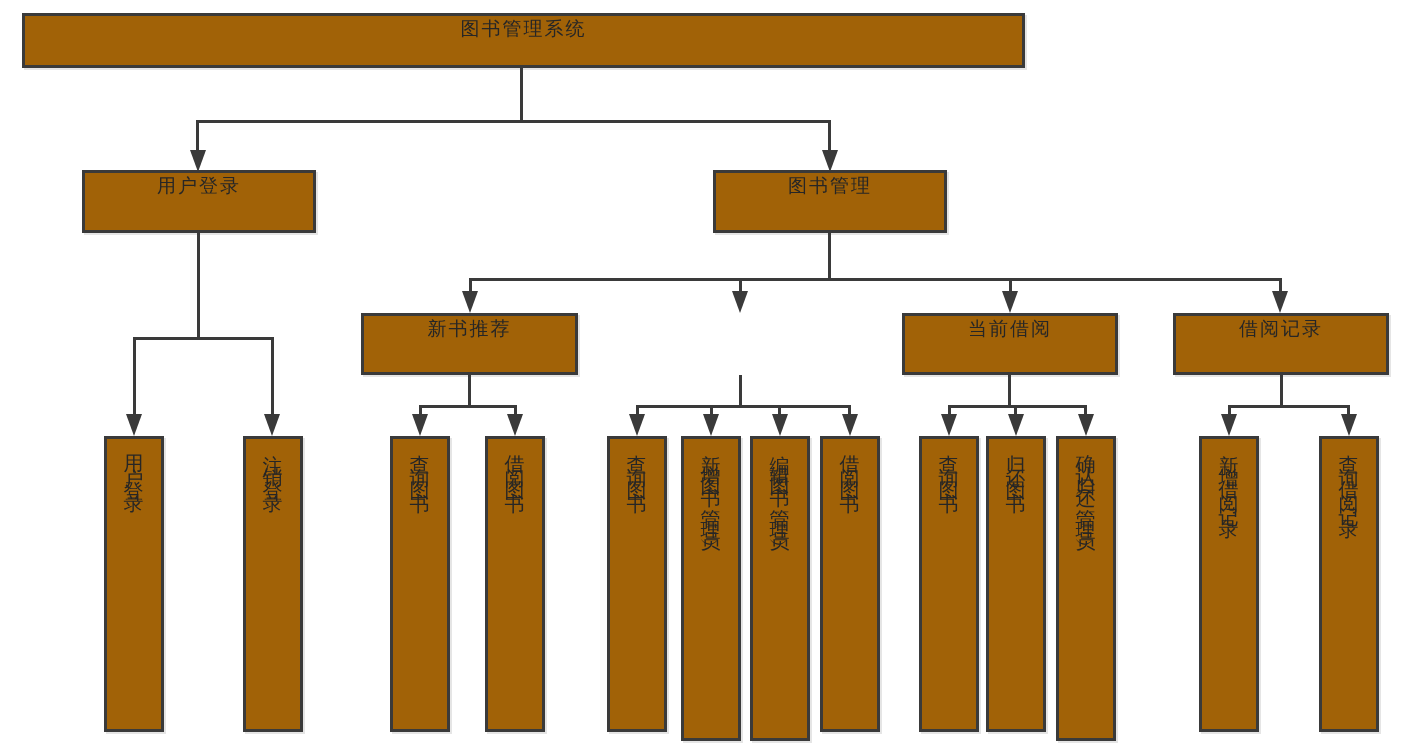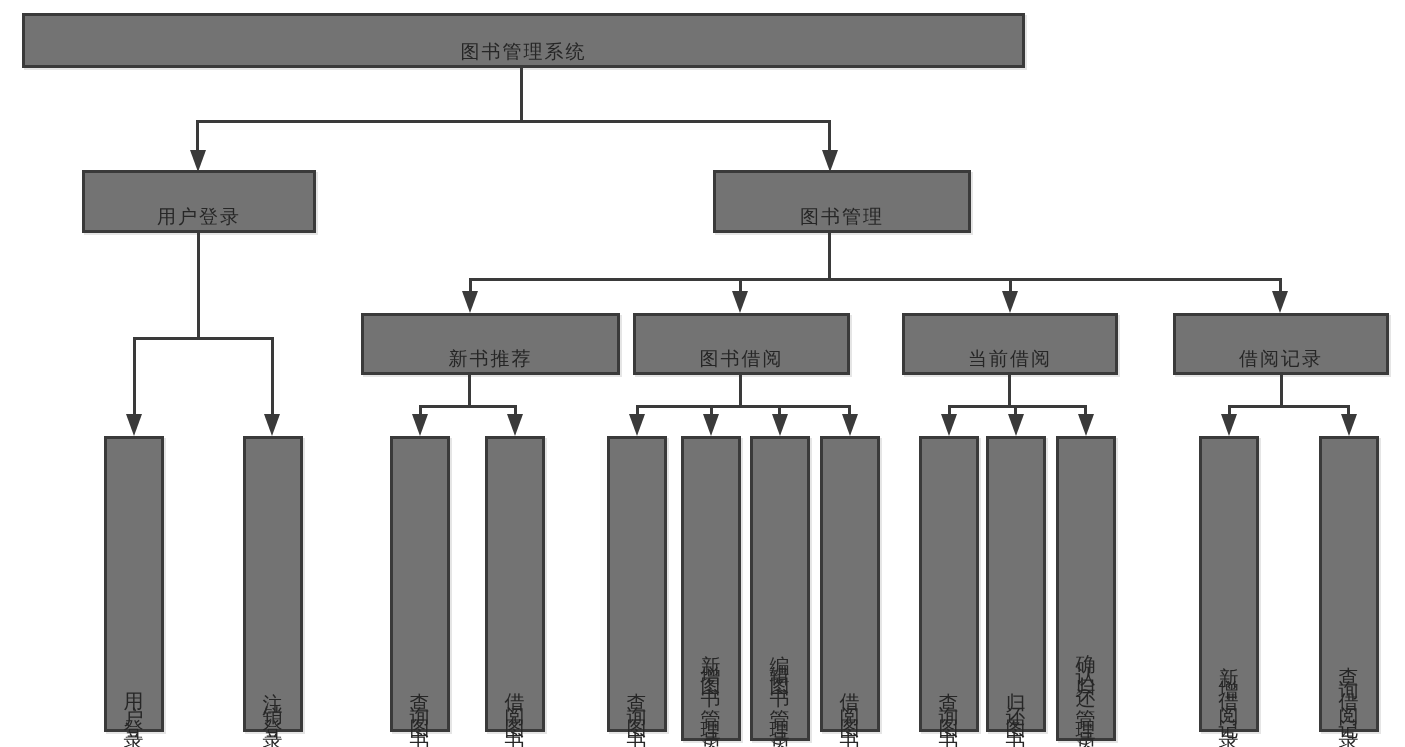--- a/index.html
+++ b/index.html
@@ -1,22 +1,22 @@
 <!DOCTYPE html>
 <html><head>
 <meta charset="utf-8">
 <style>
   html,body{margin:0;padding:0;background:#ffffff;}
   .canvas{
     position:relative;width:1405px;height:747px;background:#ffffff;overflow:hidden;
     font-family:"DejaVu Sans","Liberation Sans",sans-serif;color:#2b2b2b;
   }
   .box{
-    position:absolute;box-sizing:border-box;background:#737373;
-    border:3px solid #3a3a3a;display:flex;align-items:flex-end;justify-content:center;
+    position:absolute;box-sizing:border-box;background:#a16207;
+    border:3px solid #3a3a3a;display:flex;align-items:flex-start;justify-content:center;
     box-shadow:2px 2px 0 rgba(0,0,0,0.10);
   }
   .hlabel{font-size:19px;letter-spacing:2px;white-space:nowrap;color:#262626;}
   .vtext{
     writing-mode:vertical-rl;text-orientation:mixed;
     font-size:20px;letter-spacing:13px;line-height:1;color:#262626;white-space:nowrap;
   }
   .vline,.hline{position:absolute;background:#3a3a3a;}
   .vline{width:3px;}
   .hline{height:3px;}
@@ -42,21 +42,21 @@
   <div class="vline" style="left:520px;top:68px;height:52px"></div>
   <div class="hline" style="left:197px;top:120px;width:634px"></div>
   <div class="vline" style="left:196px;top:120px;height:32px"></div>
   <div class="arrow" style="left:190px;top:150px"></div>
   <div class="vline" style="left:828px;top:120px;height:32px"></div>
   <div class="arrow" style="left:822px;top:150px"></div>
 
   <div class="box" style="left:82px;top:170px;width:234px;height:63px">
     <span class="hlabel">用户登录</span>
   </div>
-  <div class="box" style="left:713px;top:170px;width:258px;height:63px">
+  <div class="box" style="left:713px;top:170px;width:234px;height:63px">
     <span class="hlabel">图书管理</span>
   </div>
 
   <div class="vline" style="left:197px;top:233px;height:104px"></div>
   <div class="hline" style="left:133px;top:337px;width:141px"></div>
   <div class="vline" style="left:133px;top:337px;height:78px"></div>
   <div class="arrow" style="left:126px;top:414px"></div>
   <div class="vline" style="left:271px;top:337px;height:78px"></div>
   <div class="arrow" style="left:264px;top:414px"></div>
 
@@ -64,25 +64,22 @@
   <div class="hline" style="left:469px;top:278px;width:813px"></div>
   <div class="vline" style="left:469px;top:278px;height:14px"></div>
   <div class="arrow" style="left:462px;top:291px"></div>
   <div class="vline" style="left:739px;top:278px;height:14px"></div>
   <div class="arrow" style="left:732px;top:291px"></div>
   <div class="vline" style="left:1009px;top:278px;height:14px"></div>
   <div class="arrow" style="left:1002px;top:291px"></div>
   <div class="vline" style="left:1279px;top:278px;height:14px"></div>
   <div class="arrow" style="left:1272px;top:291px"></div>
 
-  <div class="box" style="left:361px;top:313px;width:259px;height:62px">
+  <div class="box" style="left:361px;top:313px;width:217px;height:62px">
     <span class="hlabel">新书推荐</span>
-  </div>
-  <div class="box" style="left:633px;top:313px;width:217px;height:62px">
-    <span class="hlabel">图书借阅</span>
   </div>
   <div class="box" style="left:1173px;top:313px;width:216px;height:62px">
     <span class="hlabel">借阅记录</span>
   </div>
   <div class="box" style="left:902px;top:313px;width:216px;height:62px">
     <span class="hlabel">当前借阅</span>
   </div>
 
   <div class="vline" style="left:468px;top:375px;height:30px"></div>
   <div class="hline" style="left:419px;top:405px;width:98px"></div>

